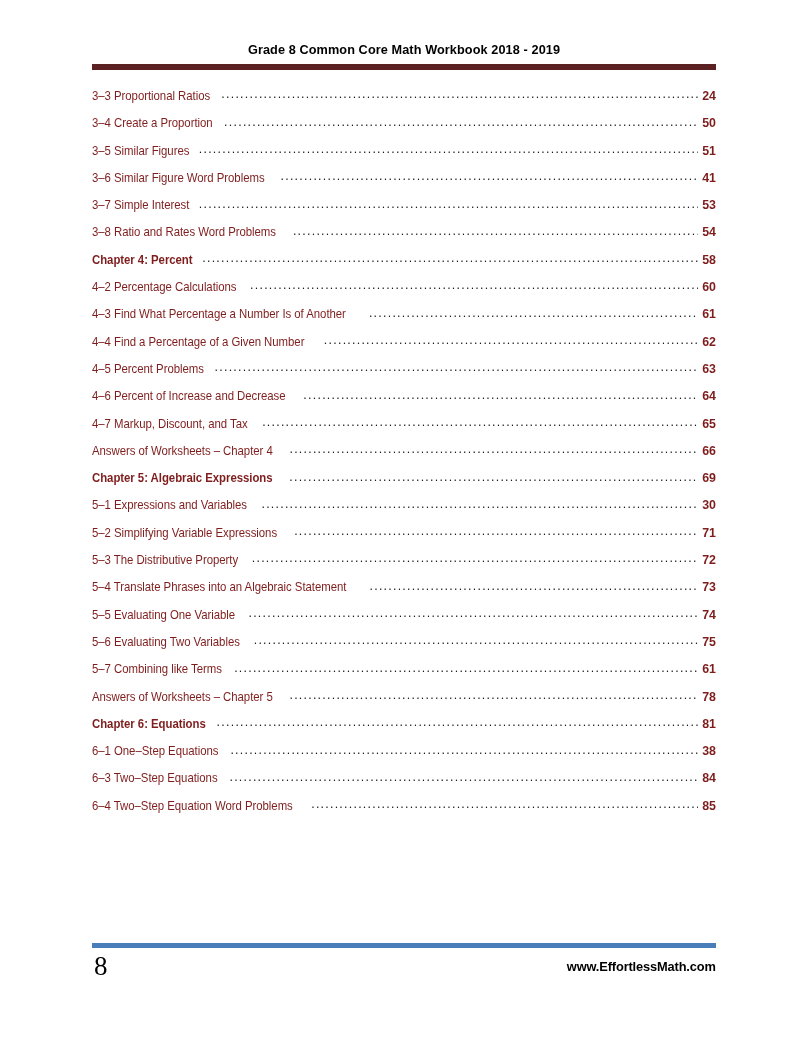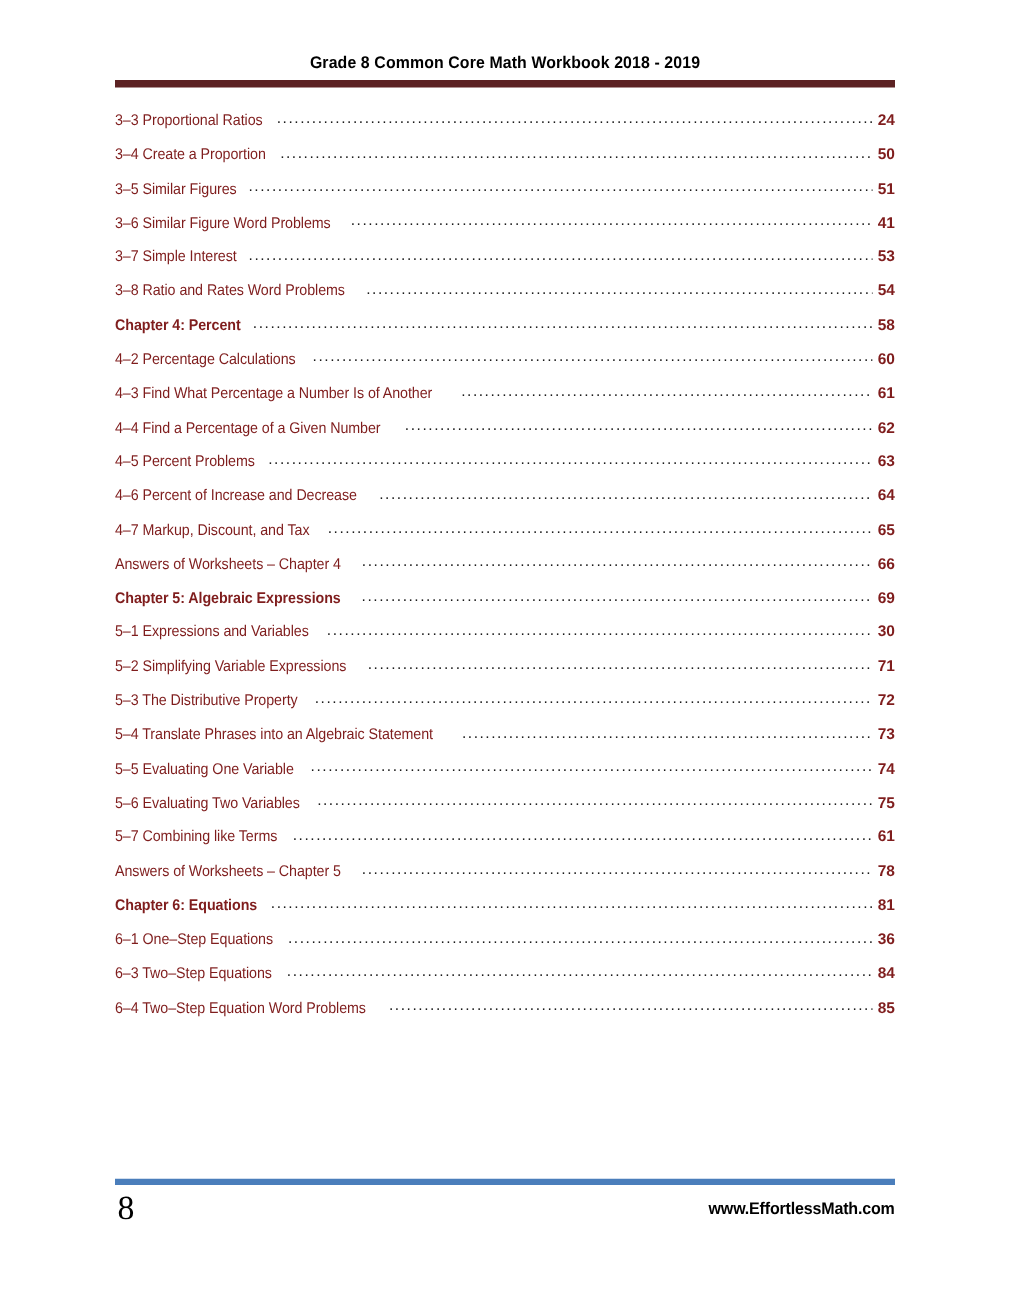--- a/index.html
+++ b/index.html
@@ -267,21 +267,21 @@
         <span class="toc-page">78</span>
       </div>
       <div class="toc-row is-chapter">
         <span class="toc-title">Chapter 6: Equations</span>
         <span class="toc-leader"></span>
         <span class="toc-page">81</span>
       </div>
       <div class="toc-row">
         <span class="toc-title">6–1 One–Step Equations</span>
         <span class="toc-leader"></span>
-        <span class="toc-page">36</span>
+        <span class="toc-page">38</span>
       </div>
       <div class="toc-row">
         <span class="toc-title">6–3 Two–Step Equations</span>
         <span class="toc-leader"></span>
         <span class="toc-page">84</span>
       </div>
       <div class="toc-row">
         <span class="toc-title">6–4 Two–Step Equation Word Problems</span>
         <span class="toc-leader"></span>
         <span class="toc-page">85</span>

